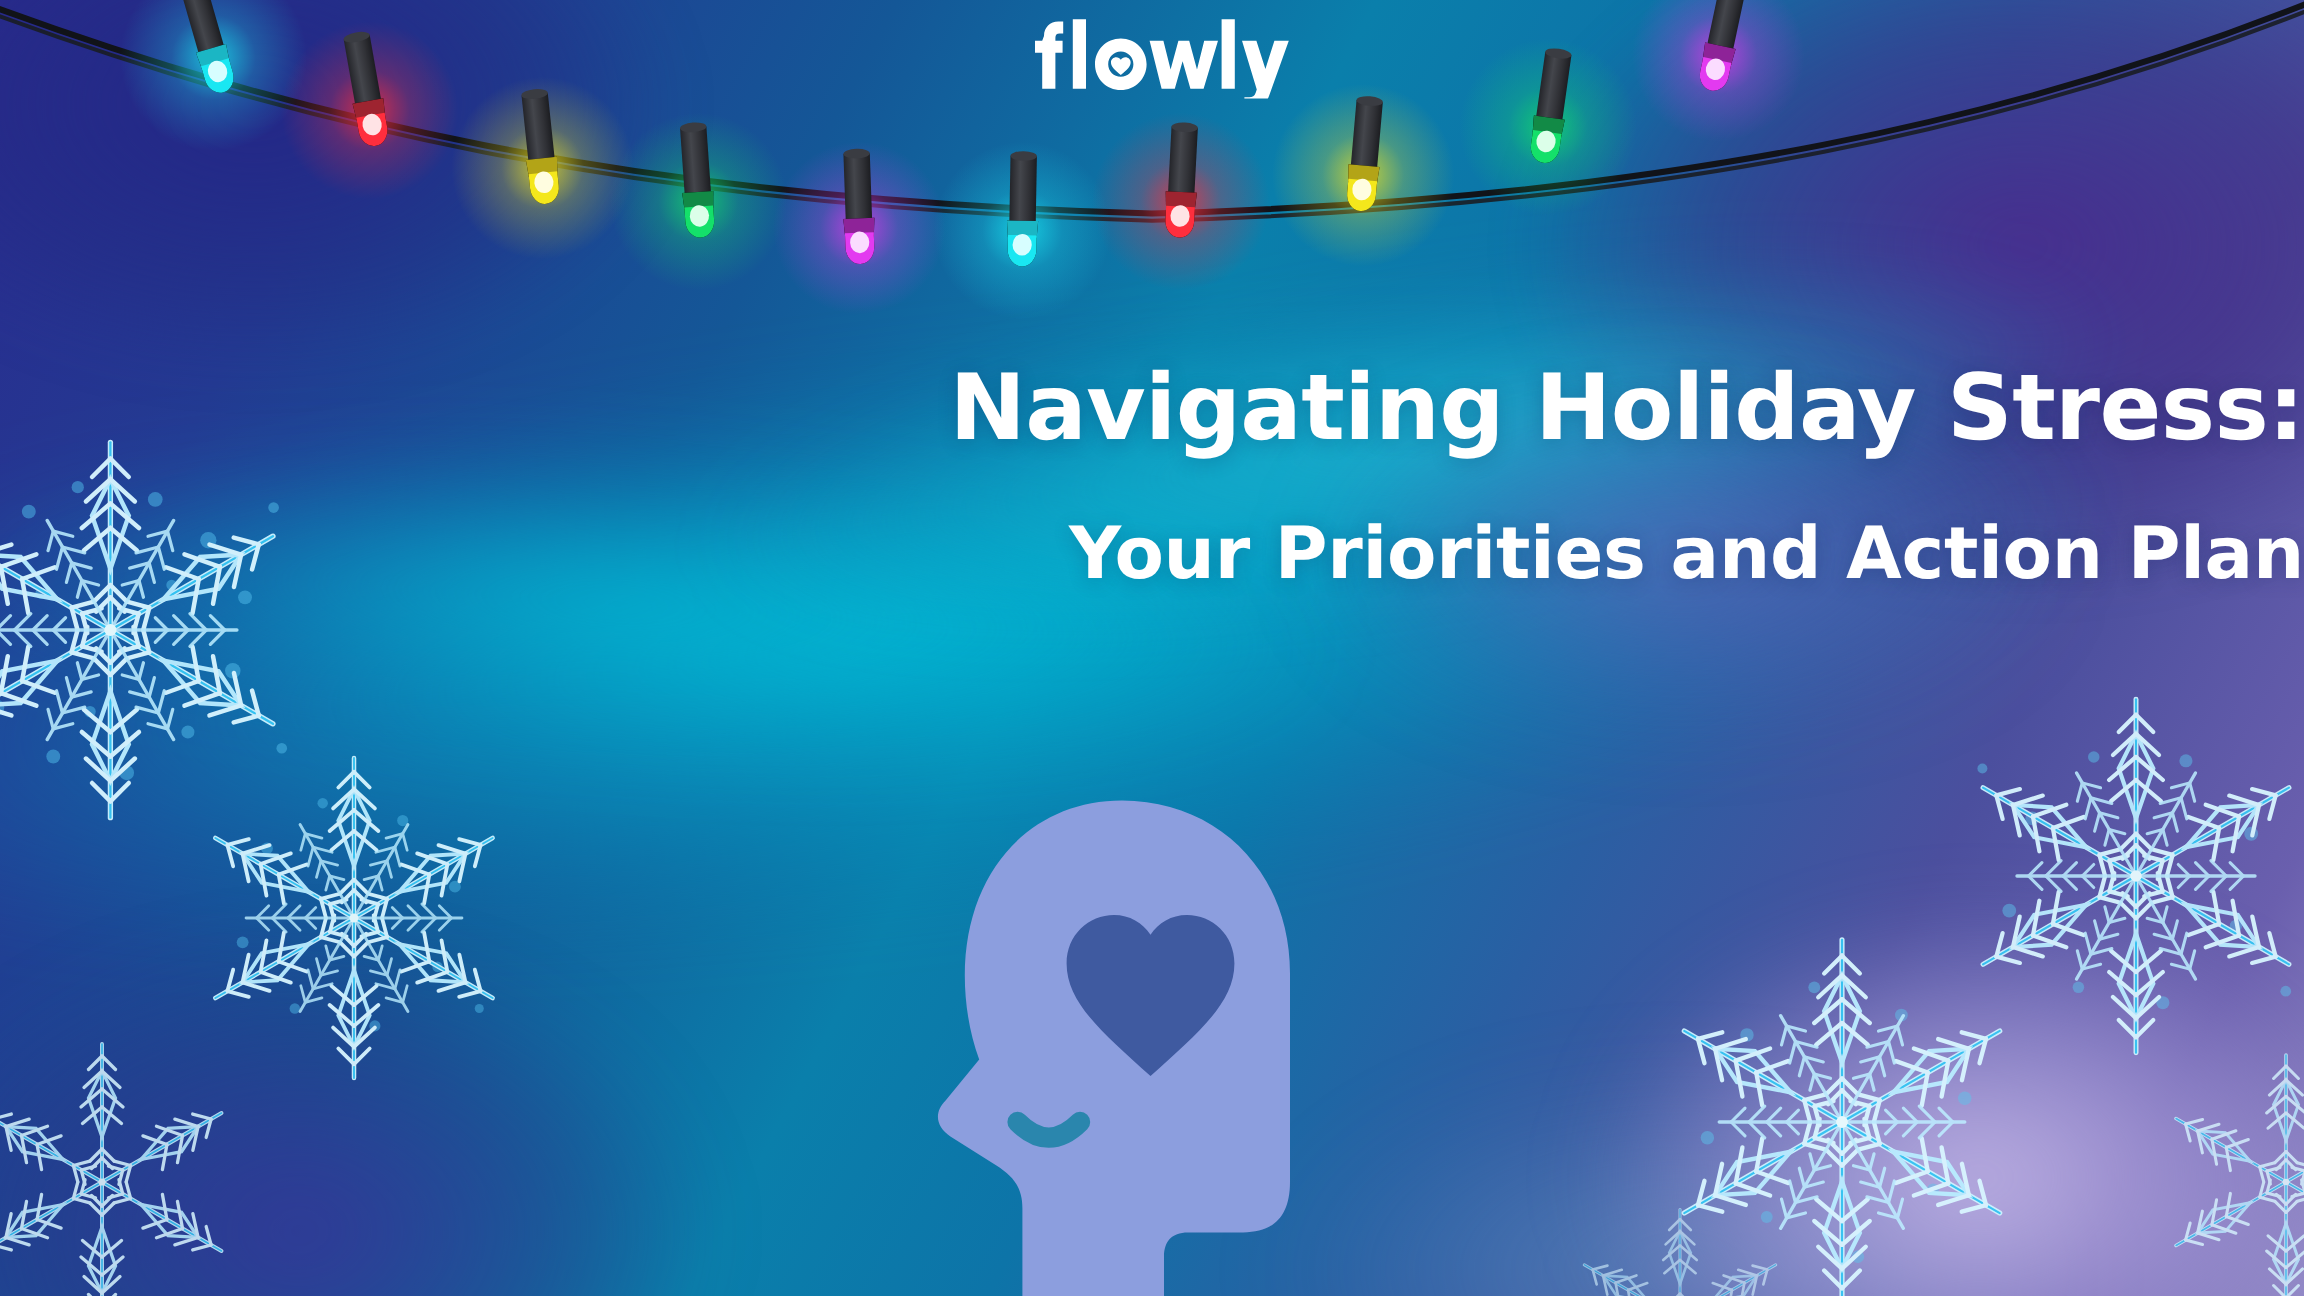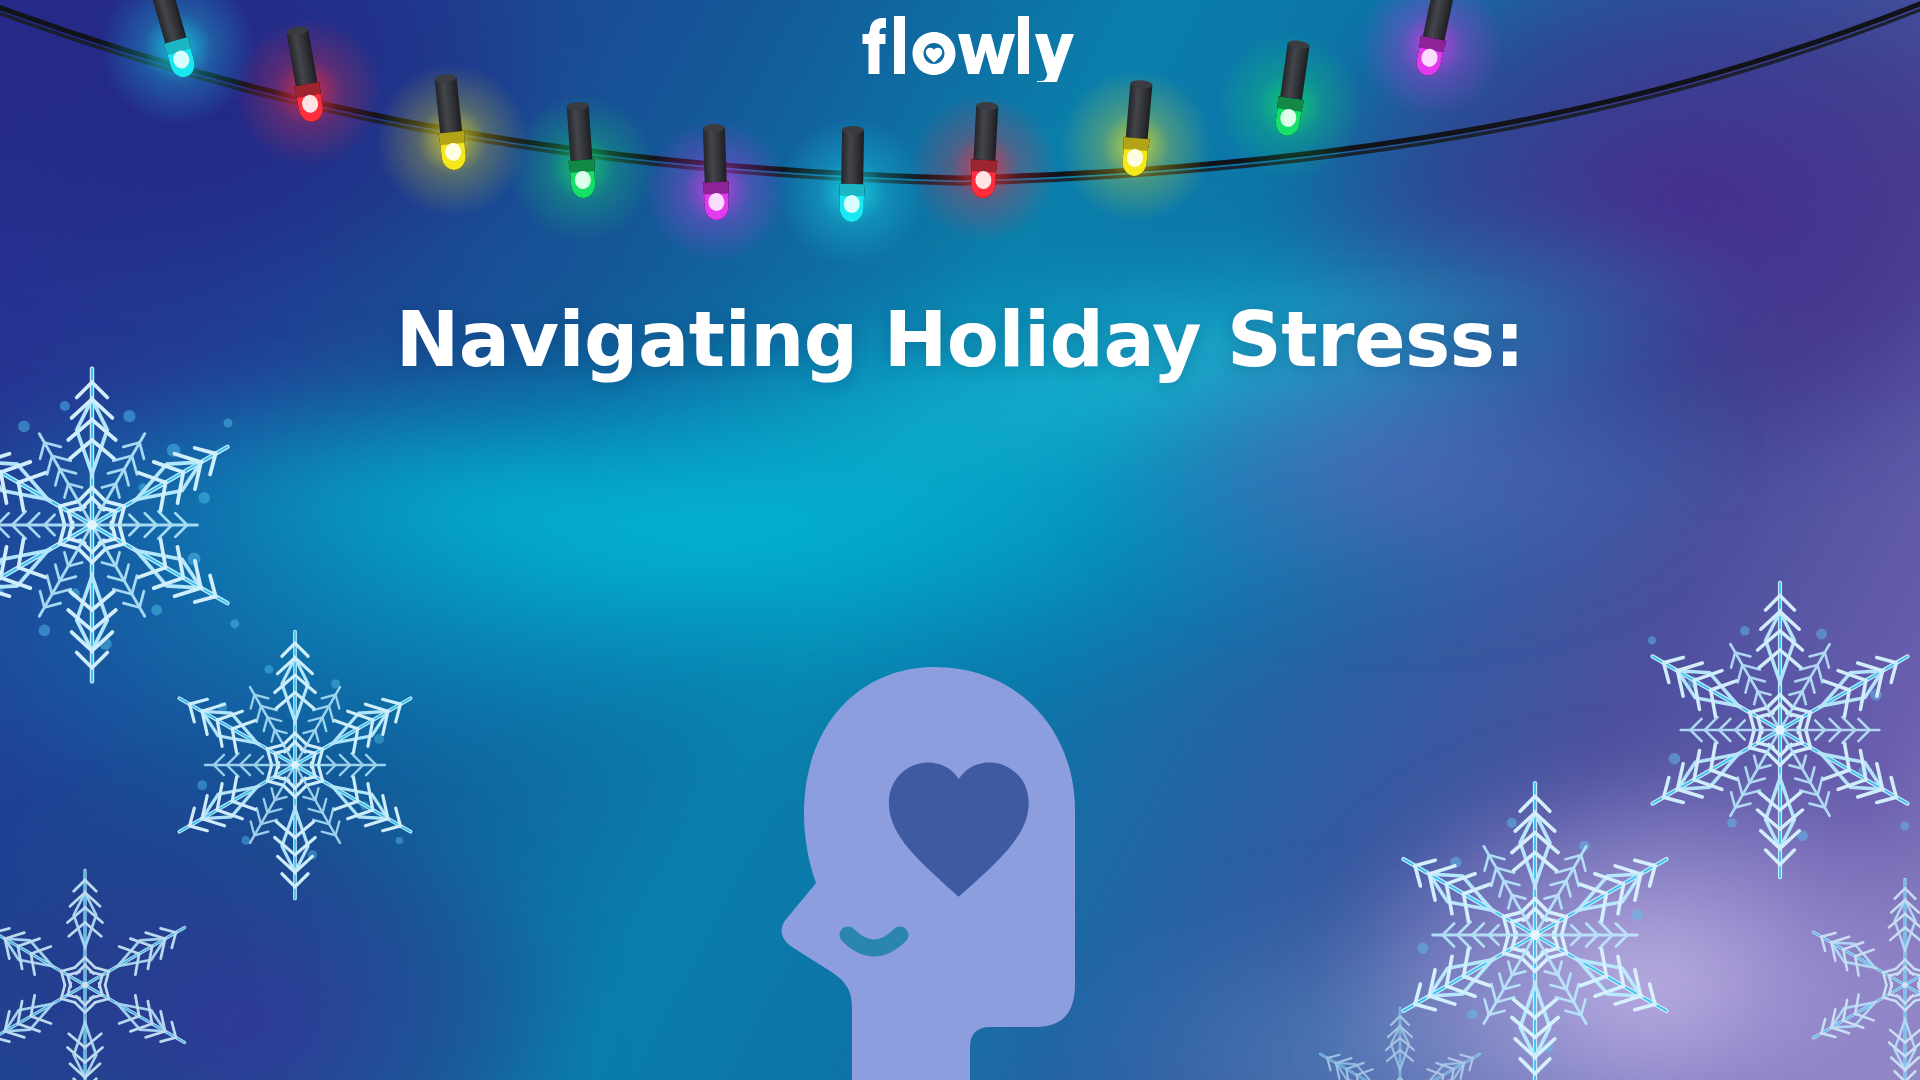--- a/index.html
+++ b/index.html
@@ -187,21 +187,21 @@
   }
   #logo svg { display: block; }
 
   
   #headline {
     position: absolute;
     left: 0;
     right: 0;
     top: 300px;
     z-index: 30;
-    text-align: center;
+    text-align: right;
     color: #ffffff;
   }
   .title-main {
     font-family: "DejaVu Sans", sans-serif;
     font-weight: 700;
     font-size: 76px;
     letter-spacing: -0.5px;
     line-height: 1.04;
     margin: 0;
     text-shadow: 0 2px 16px rgba(10,30,80,0.22);
@@ -636,20 +636,21 @@
         <path d="M178 4 h11 v58 h-11 Z"></path>
 
         <path d="M195 22 h12 l7.5 23.5 L222 22 h12 l-16.5 46 c-2.8 7.8-7.4 11-15 11 h-5.5 V69 h4
                  c2.8 0 4.4-1 5.4-3.8 l0.9-2.6 Z"></path>
       </g>
     </svg>
   </div>
 
   <div id="headline">
     <h1 class="title-main">Navigating Holiday Stress:</h1>
+    <h2 class="title-sub">Your Priorities and Action Plan</h2>
   </div>
 
   <div id="mascot">
     <svg viewBox="0 0 380 430" width="380" height="430">
 
       <path d="M 205 12
                C 285 12 345 72 345 156
                L 345 330
                C 345 360 330 372 306 372
                L 260 372

